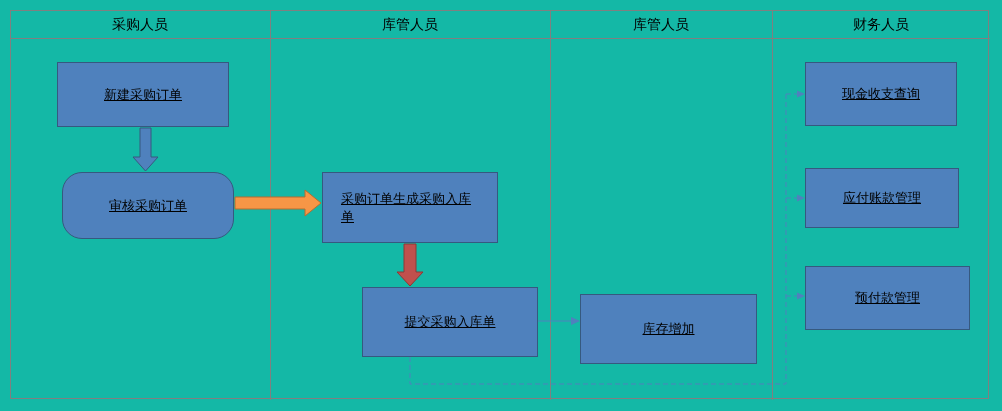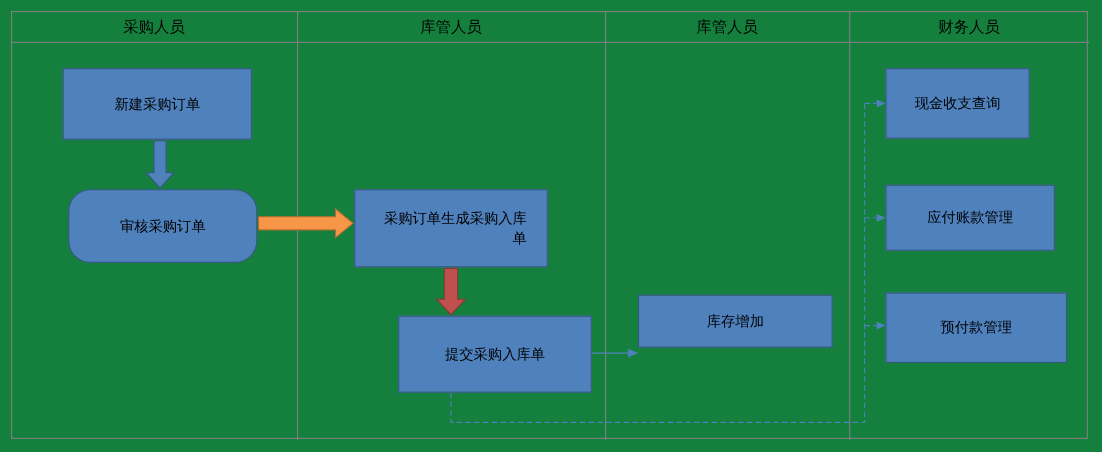--- a/index.html
+++ b/index.html
@@ -4,37 +4,37 @@
 <style>
   :root{
     --box-fill:#4f81bd; --box-border:#36597f;
     --arrow-blue:#4f81bd; --arrow-blue-border:#36597f;
     --arrow-orange:#f79646; --arrow-orange-border:#b66d31;
     --arrow-red:#c0504d; --arrow-red-border:#8c3836;
     --connector:#4f81bd; --frame-border:#808080; --text:#000000;
   }
   html,body{margin:0;padding:0;background:#fff;}
   .canvas{
-    position:relative;width:1002px;height:411px;background:#15803d;overflow:hidden;
+    position:relative;width:1002px;height:411px;background:#14b8a6;overflow:hidden;
     font-family:"Liberation Sans","DejaVu Sans",sans-serif;color:var(--text);
   }
   .frame{
     position:absolute;left:10px;top:10px;width:979px;height:389px;
     border:1px solid var(--frame-border);box-sizing:border-box;
   }
   .vline{position:absolute;top:10px;height:390px;width:1px;background:var(--frame-border);}
   .hline{position:absolute;left:10px;top:38px;width:980px;height:1px;background:var(--frame-border);}
   .lane-title{
     position:absolute;top:14px;height:20px;line-height:20px;text-align:center;
     font-size:14px;color:var(--text);
   }
   .node{
     position:absolute;background:var(--box-fill);border:1px solid var(--box-border);
     box-sizing:border-box;display:flex;align-items:center;justify-content:center;
-    text-align:right;font-size:13px;line-height:1.35;color:var(--text);
+    text-align:left;font-size:13px;line-height:1.35;color:var(--text);text-decoration:underline;
   }
   .node.pad{padding:0 18px;}
   svg.links{position:absolute;left:0;top:0;pointer-events:none;}
   .blk-blue{fill:var(--arrow-blue);stroke:var(--arrow-blue-border);stroke-width:1;}
   .blk-orange{fill:var(--arrow-orange);stroke:var(--arrow-orange-border);stroke-width:1;}
   .blk-red{fill:var(--arrow-red);stroke:var(--arrow-red-border);stroke-width:1;}
   .thin{stroke:var(--connector);stroke-width:1;fill:none;}
   .dashed{stroke:var(--connector);stroke-width:1;fill:none;stroke-dasharray:5 3;}
   .head{fill:var(--connector);stroke:none;}
 </style>
@@ -83,25 +83,25 @@
   </div>
 
   <div class="node pad" style="left:322px;top:172px;width:176px;height:71px;">
     <span>采购订单生成采购入库单</span>
   </div>
 
   <div class="node" style="left:322px;top:287px;width:176px;height:70px;margin-left:40px;">
     <span>提交采购入库单</span>
   </div>
 
-  <div class="node" style="left:580px;top:268px;width:177px;height:48px;">
+  <div class="node" style="left:580px;top:294px;width:177px;height:70px;">
     <span>库存增加</span>
   </div>
 
-  <div class="node" style="left:805px;top:62px;width:131px;height:64px;">
+  <div class="node" style="left:805px;top:62px;width:152px;height:64px;">
     <span>现金收支查询</span>
   </div>
 
   <div class="node" style="left:805px;top:168px;width:154px;height:60px;">
     <span>应付账款管理</span>
   </div>
 
   <div class="node" style="left:805px;top:266px;width:165px;height:64px;">
     <span>预付款管理</span>
   </div>

